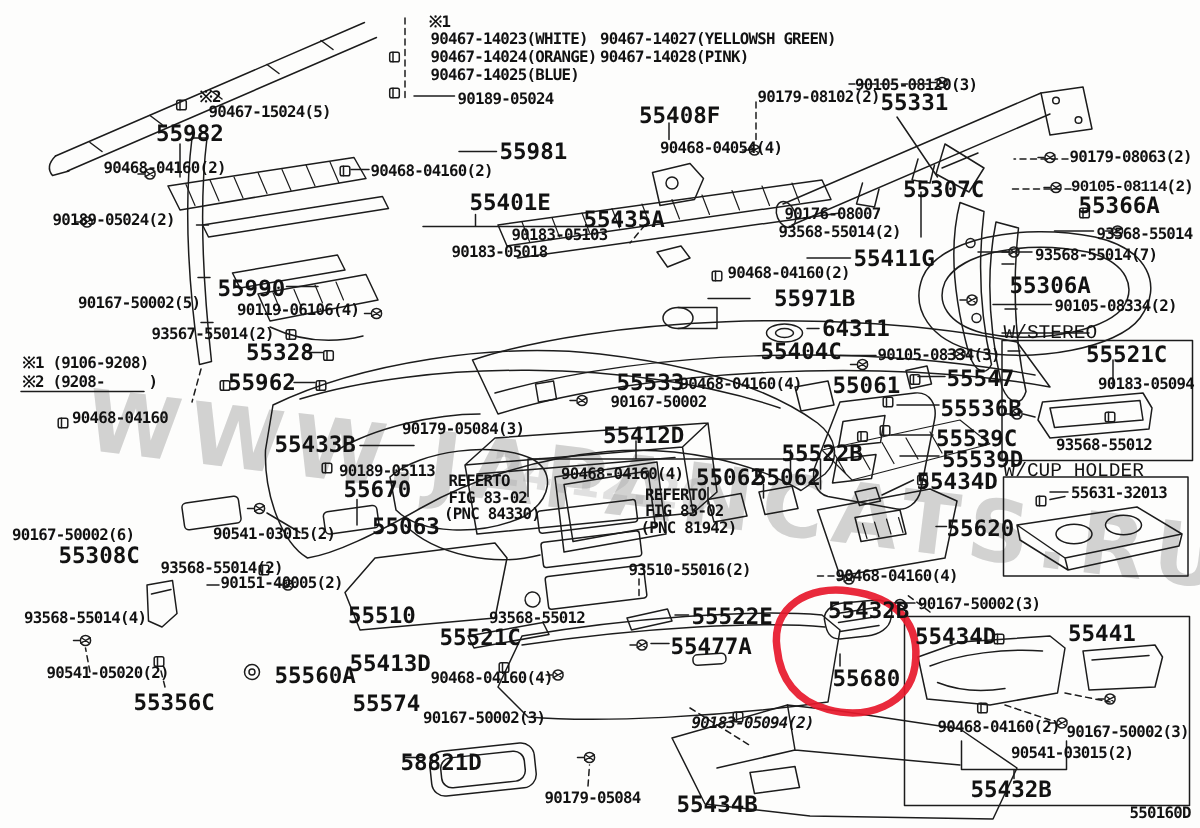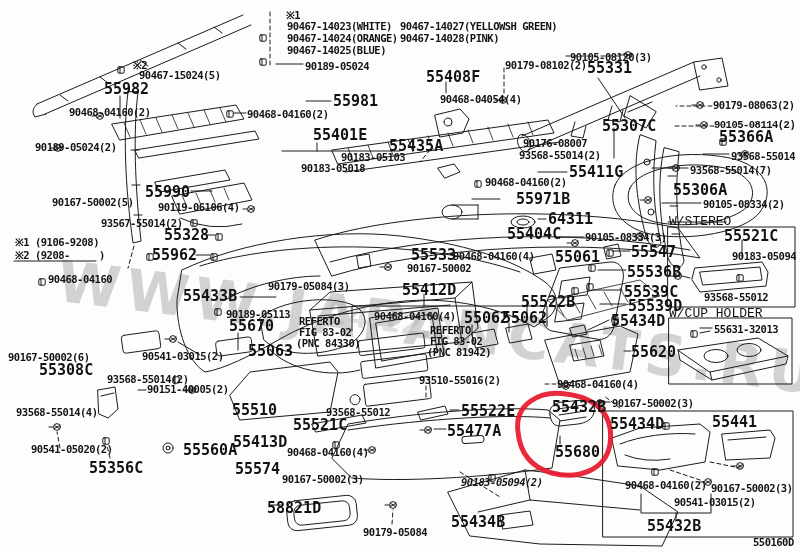--- a/index.html
+++ b/index.html
@@ -367,21 +367,21 @@
       <div class="lbl bg" style="left: 183px; top: 443px;">55560A</div>
       <div class="lbl bg" style="left: 232px; top: 403px;">55510</div>
       <div class="lbl bg" style="left: 233px; top: 435px;">55413D</div>
       <div class="lbl bg" style="left: 235px; top: 462px;">55574</div>
       <div class="lbl sm" style="left: 326px; top: 407px;">93568-55012</div>
       <div class="lbl bg" style="left: 293px; top: 418px;">55521C</div>
       <div class="lbl sm" style="left: 287px; top: 447px;">90468-04160(4)</div>
       <div class="lbl sm" style="left: 282px; top: 474px;">90167-50002(3)</div>
       <div class="lbl bg" style="left: 267px; top: 501px;">58821D</div>
       <div class="lbl sm" style="left: 363px; top: 527px;">90179-05084</div>
-      <div class="lbl bg" style="left: 451px; top: 515px;">55434B</div>
+      <div class="lbl bg" style="left: 451px; top: 529px;">55434B</div>
       <div class="lbl sm" style="left: 419px; top: 375px;">93510-55016(2)</div>
       <div class="lbl bg" style="left: 461px; top: 404px; text-align: center;">55522E</div>
       <div class="lbl bg" style="left: 447px; top: 424px;">55477A</div>
       <div class="lbl sm" style="left: 461px; top: 477px; font-style: italic;">90183-05094(2)</div>
       <div class="lbl bg" style="left: 543px; top: 445px; margin-left: 12px;">55680</div>
       <div class="lbl bg" style="left: 552px; top: 400px;">55432B</div>
       <div class="lbl bg" style="left: 631px; top: 345px;">55620</div>
       <div class="lbl sm" style="left: 557px; top: 379px;">90468-04160(4)</div>
       <div class="lbl sm" style="left: 612px; top: 398px;">90167-50002(3)</div>
       <div class="lbl plain" style="left: 669px; top: 215px;">W/STEREO</div>

